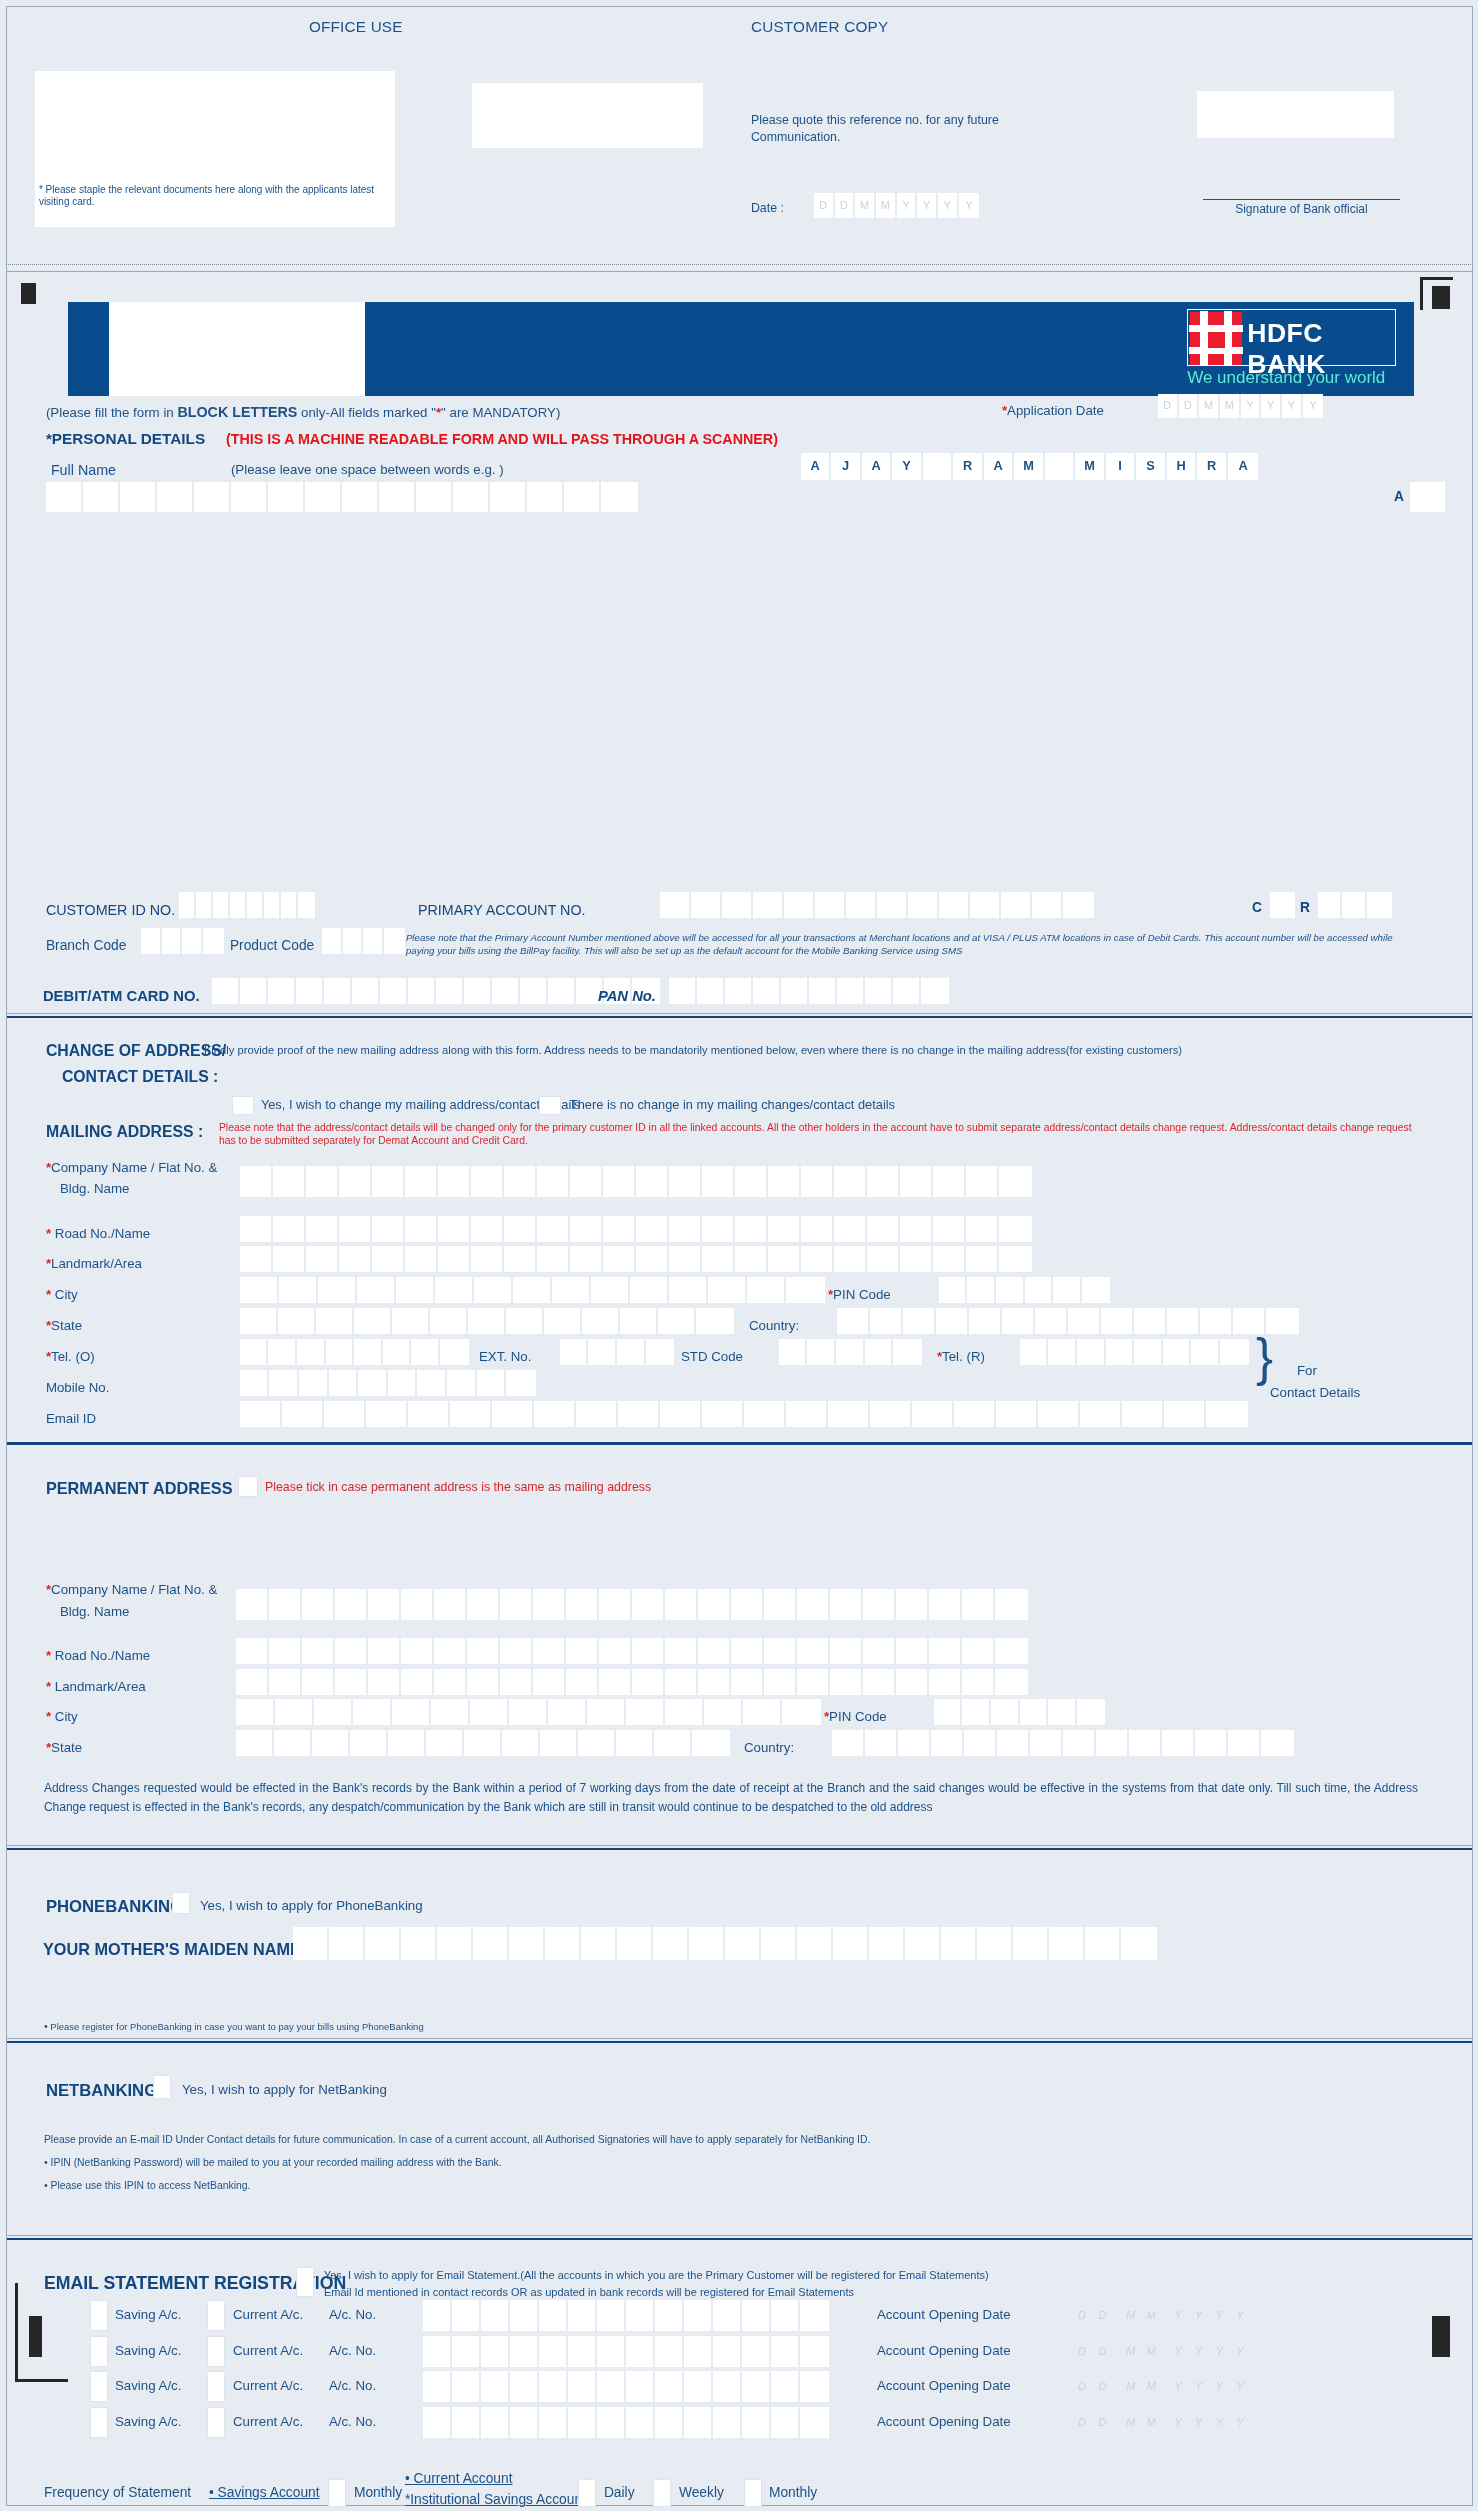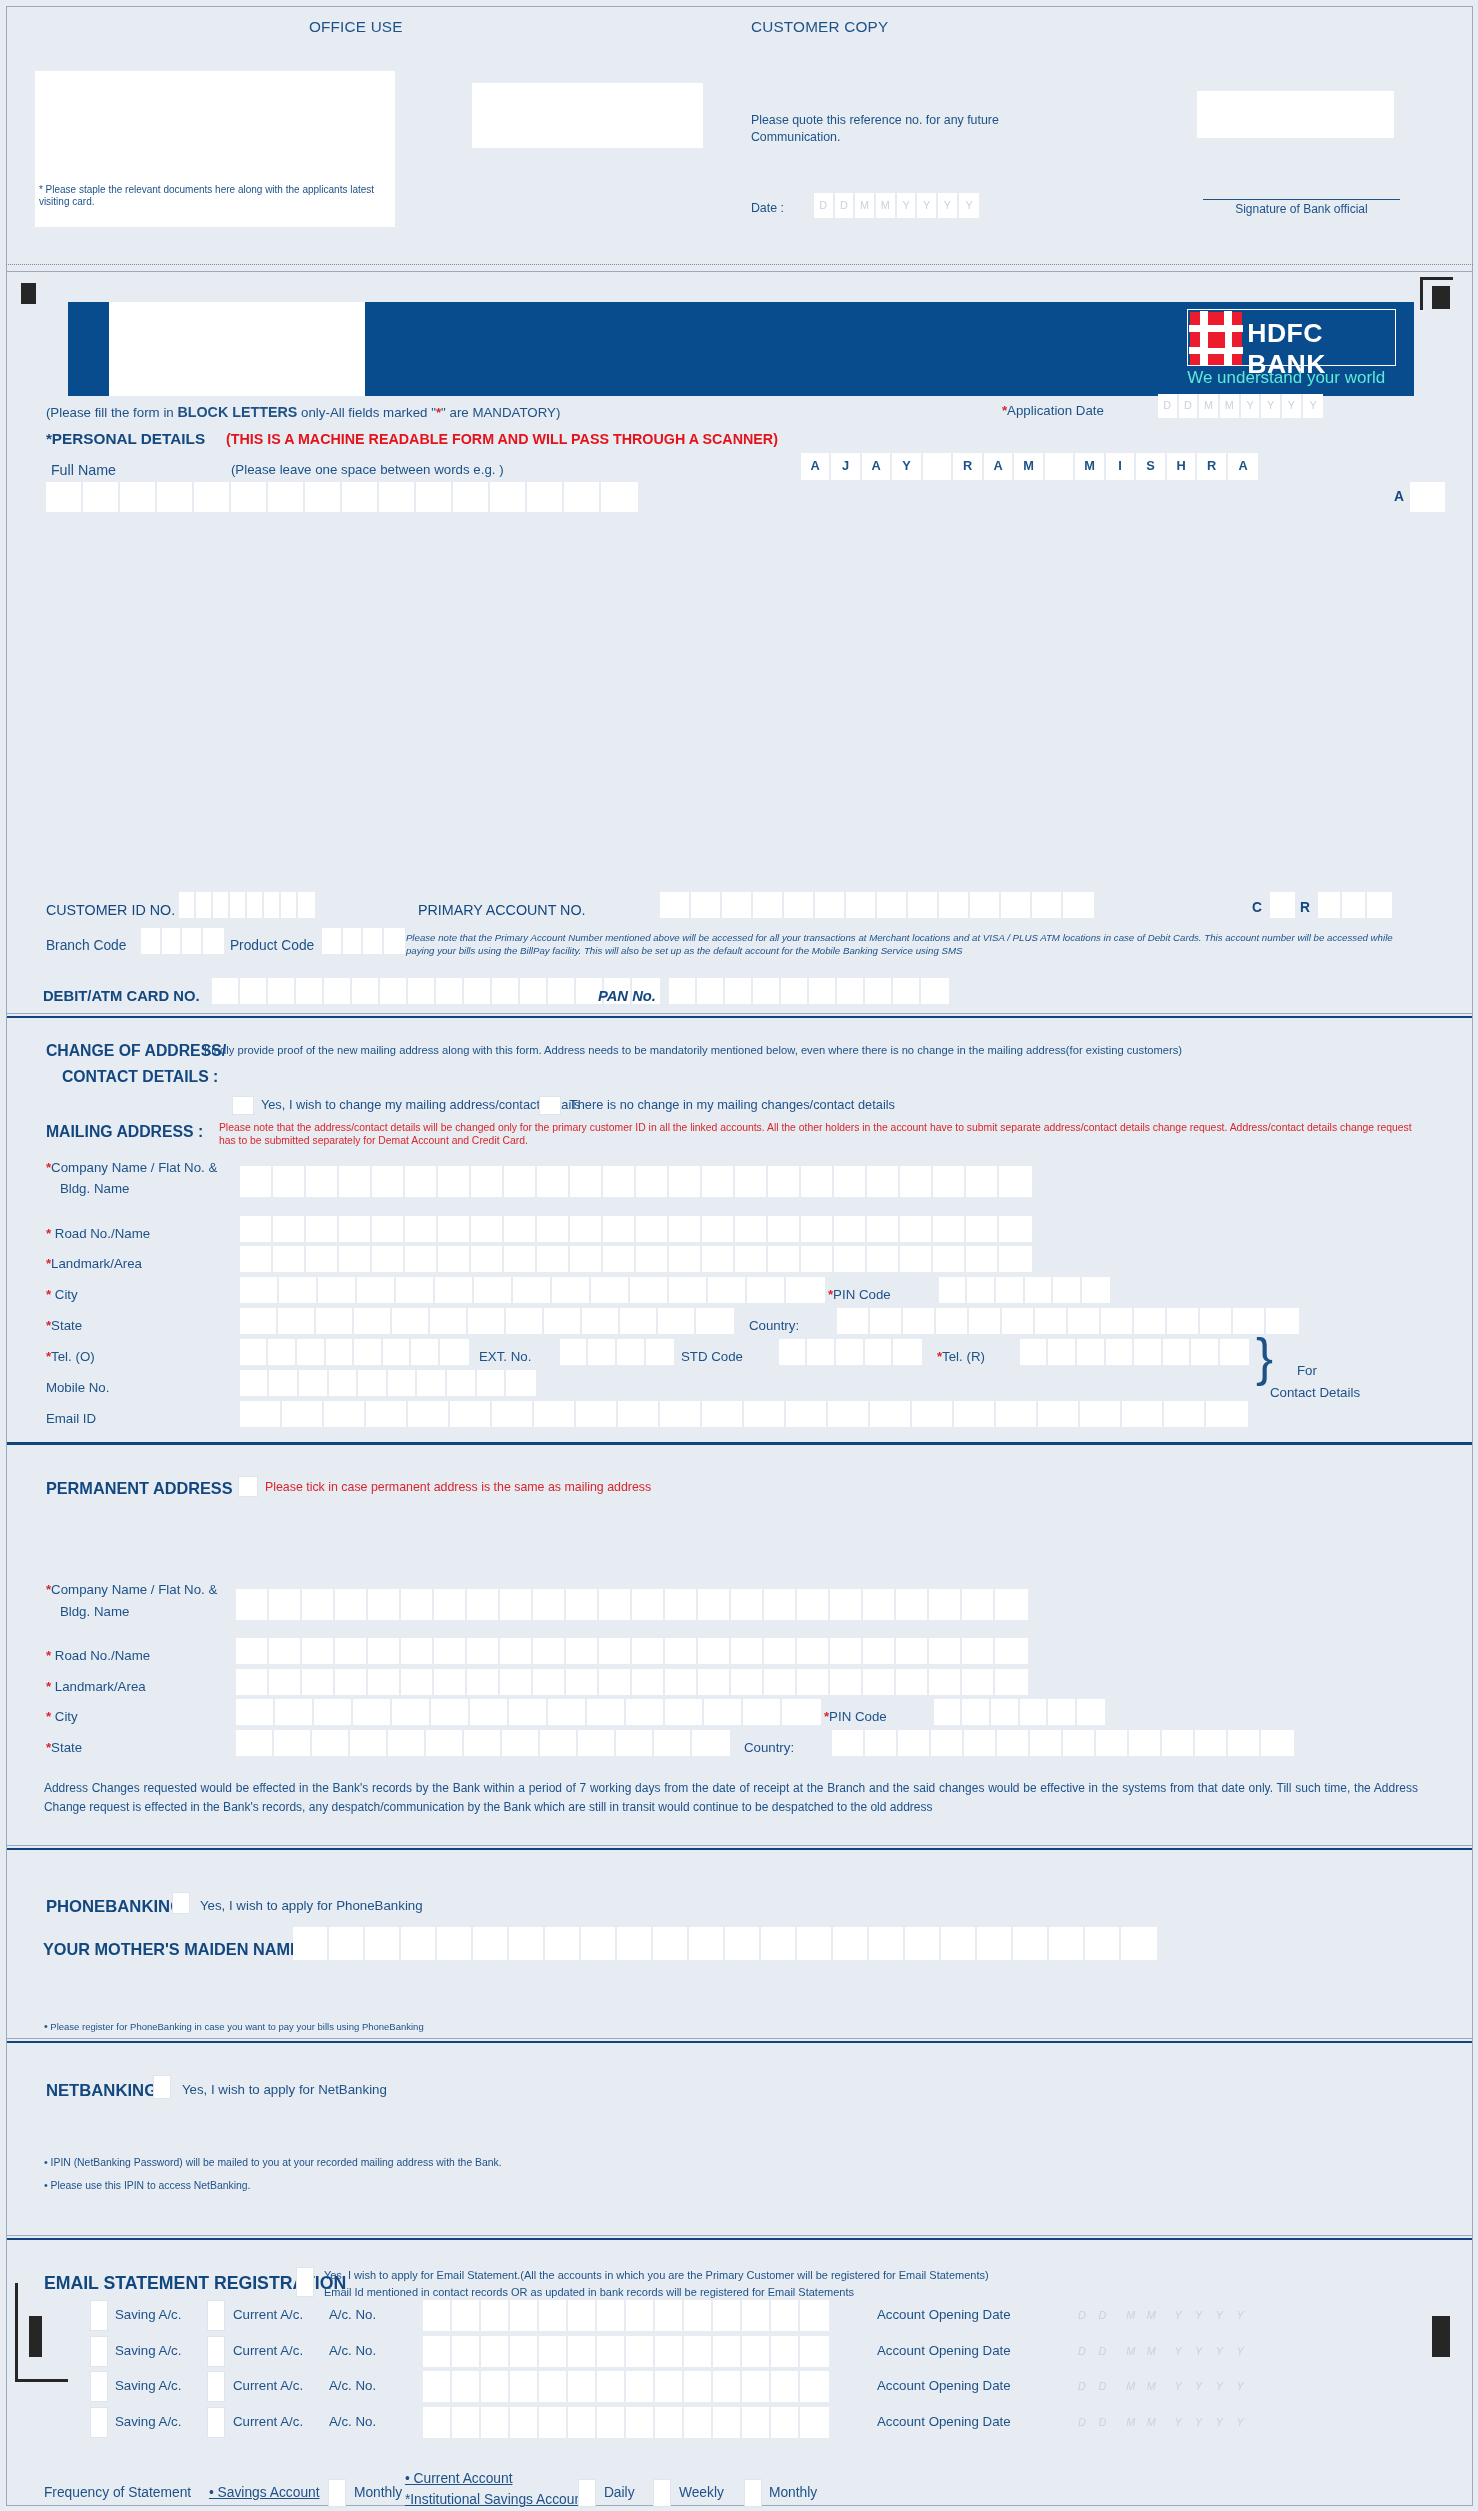--- a/index.html
+++ b/index.html
@@ -801,20 +801,21 @@
       <span style="font-size:10.8px;">•</span> <span>Please register for PhoneBanking in case you want  to pay your bills using PhoneBanking</span>
     </div>
 
     <div class="sect-div" style="top:1766px;"></div>
     <div class="sect-div-thick" style="top:1769px; border-top-width:2px;"></div>
 
     <div class="lbl-b" style="left:39px; top:1809px; font-size:16.7px;">NETBANKING</div>
     <div class="tick" style="left:146px; top:1803px; width:17.7px; height:23.6px;"></div>
     <div class="lbl" style="left:175px; top:1810px; font-size:13.3px;">Yes, I wish to apply for NetBanking</div>
 
+    <div class="tiny" style="left:37px; top:1861px; width:1369px; font-size:10.4px;">Please provide an E-mail ID Under Contact details  for future communication. In case of a current account, all Authorised Signatories will have to apply separately for NetBanking ID.</div>
     <div class="tiny" style="left:37px; top:1884px; width:1369px; font-size:10.4px;">
       <span style="font-size:10.8px;">•</span> <span>IPIN (NetBanking Password) will be mailed to you at your recorded mailing address with the Bank.</span>
     </div>
     <div class="tiny" style="left:37px; top:1907px; width:1369px; font-size:10.4px;">
       <span style="font-size:10.8px;">•</span> <span>Please use this IPIN to access NetBanking.</span>
     </div>
 
     <div class="sect-div" style="top:1963px;"></div>
     <div class="sect-div-thick" style="top:1966px; border-top-width:2px;"></div>
 

